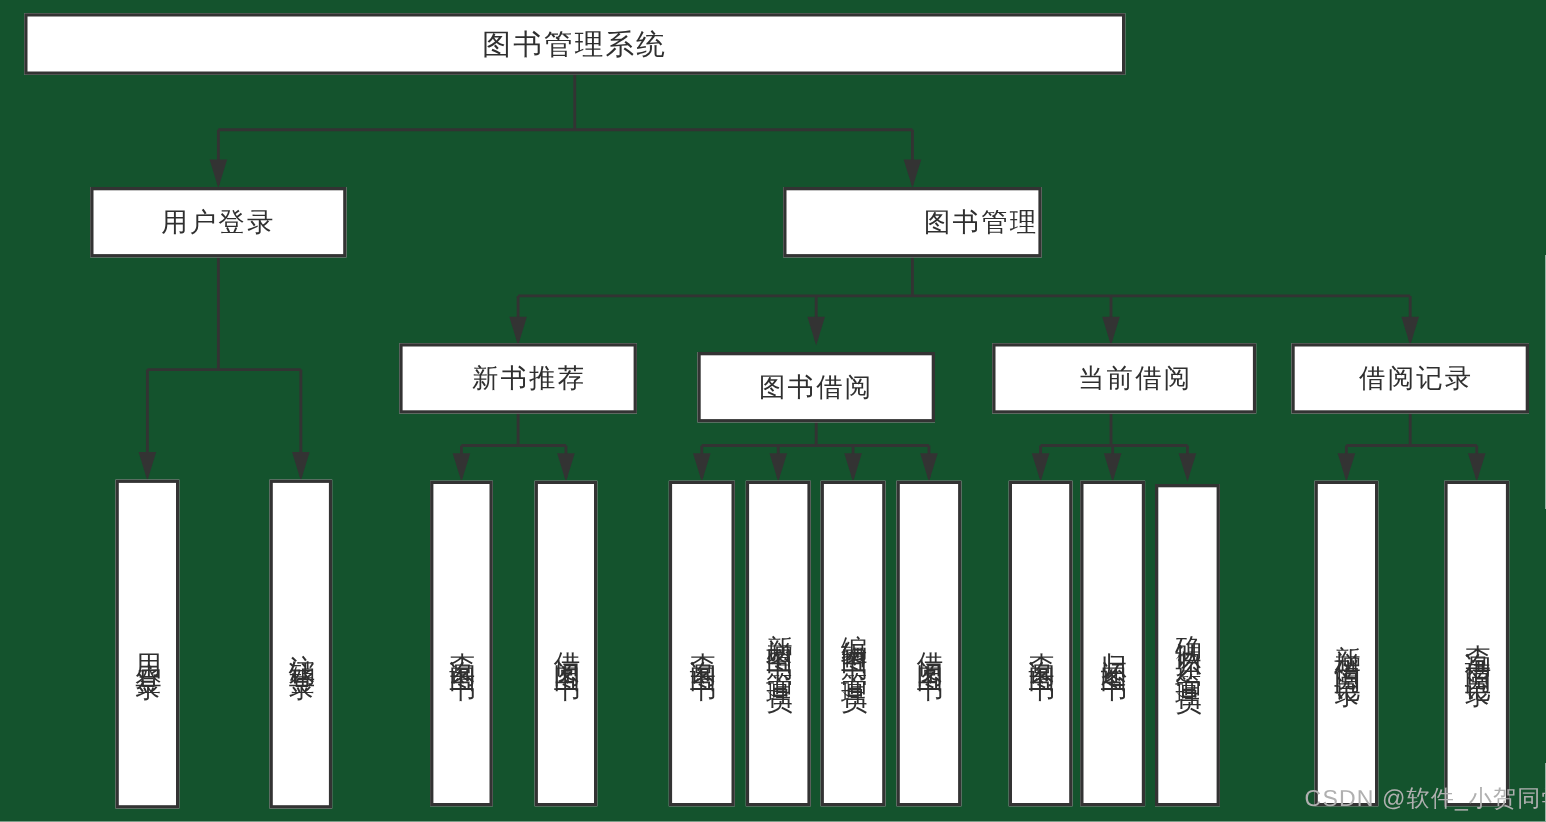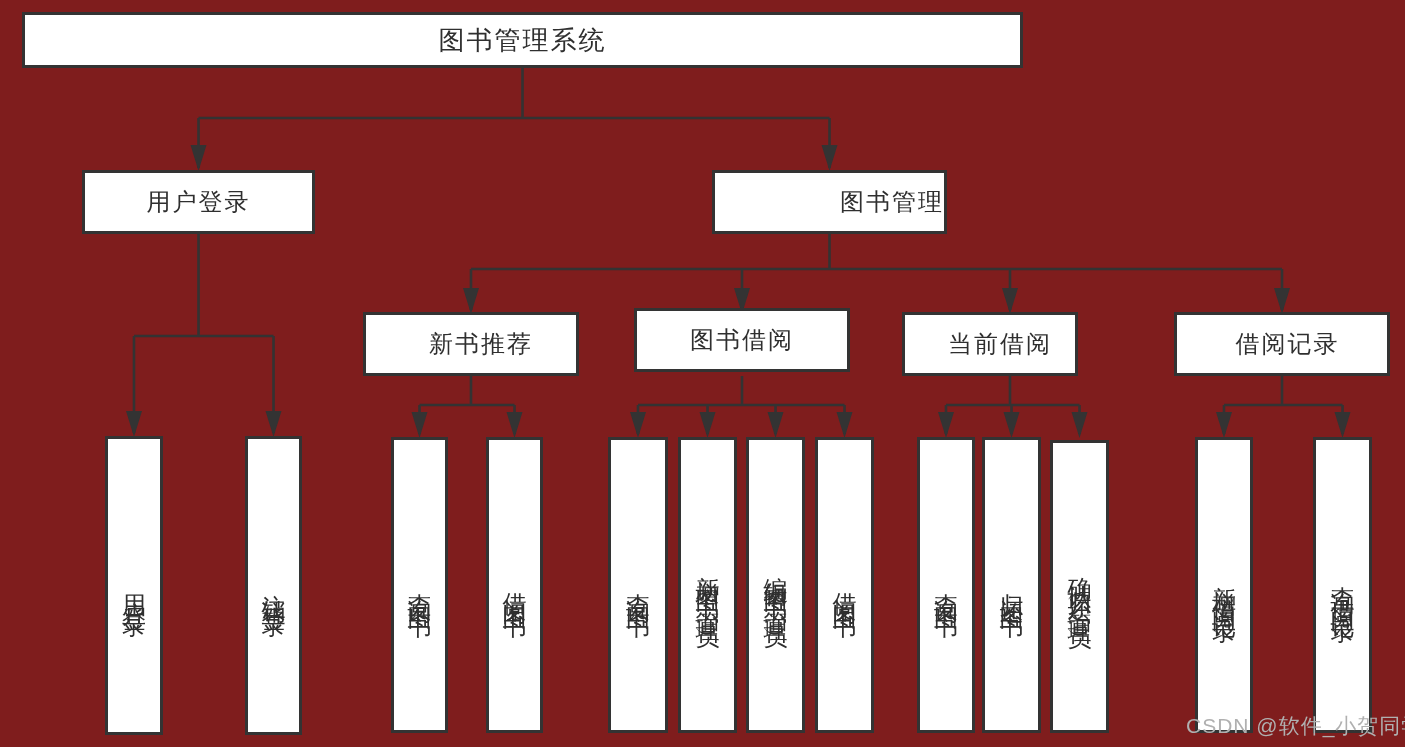--- a/index.html
+++ b/index.html
@@ -1,20 +1,20 @@
 <!DOCTYPE html>
 <html><head>
 <meta charset="utf-8">
 <style>
   html, body { margin: 0; padding: 0; background: #ffffff; }
   .canvas {
     position: relative;
     width: 1405px;
     height: 747px;
-    background: #7f1d1d;
+    background: #14532d;
     font-family: "Liberation Sans", "DejaVu Sans", sans-serif;
     overflow: hidden;
   }
   svg.connectors {
     position: absolute;
     left: 0; top: 0;
     z-index: 0;
   }
   .node {
     position: absolute;
@@ -112,24 +112,24 @@
   <div class="node" style="left:82px; top:170px; width:233px; height:64px;">
     <span>用户登录</span>
   </div>
   <div class="node" style="left:712px; top:170px; width:235px; height:64px;justify-content:flex-end;">
     <span>图书管理</span>
   </div>
 
   <div class="node" style="left:363px; top:312px; width:216px; height:64px;padding-left:20px;">
     <span>新书推荐</span>
   </div>
-  <div class="node" style="left:634px; top:308px; width:216px; height:64px;">
+  <div class="node" style="left:634px; top:320px; width:216px; height:64px;">
     <span>图书借阅</span>
   </div>
-  <div class="node" style="left:902px; top:312px; width:176px; height:64px;padding-left:20px;">
+  <div class="node" style="left:902px; top:312px; width:240px; height:64px;padding-left:20px;">
     <span>当前借阅</span>
   </div>
   <div class="node" style="left:1174px; top:312px; width:216px; height:64px;padding-left:11px;">
     <span>借阅记录</span>
   </div>
 
   <div class="node vbox" style="left:105px; top:436px; width:58px; height:299px;">
     <span>用户登录</span>
   </div>
   <div class="node vbox" style="left:245px; top:436px; width:57px; height:299px;">

